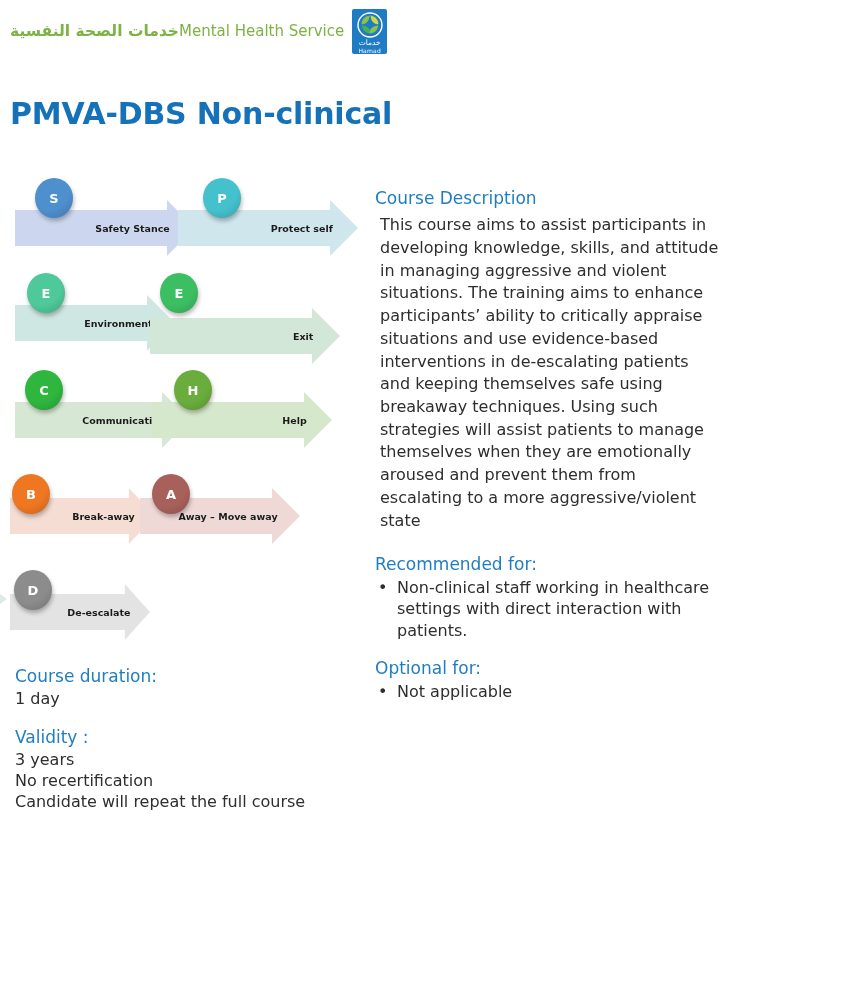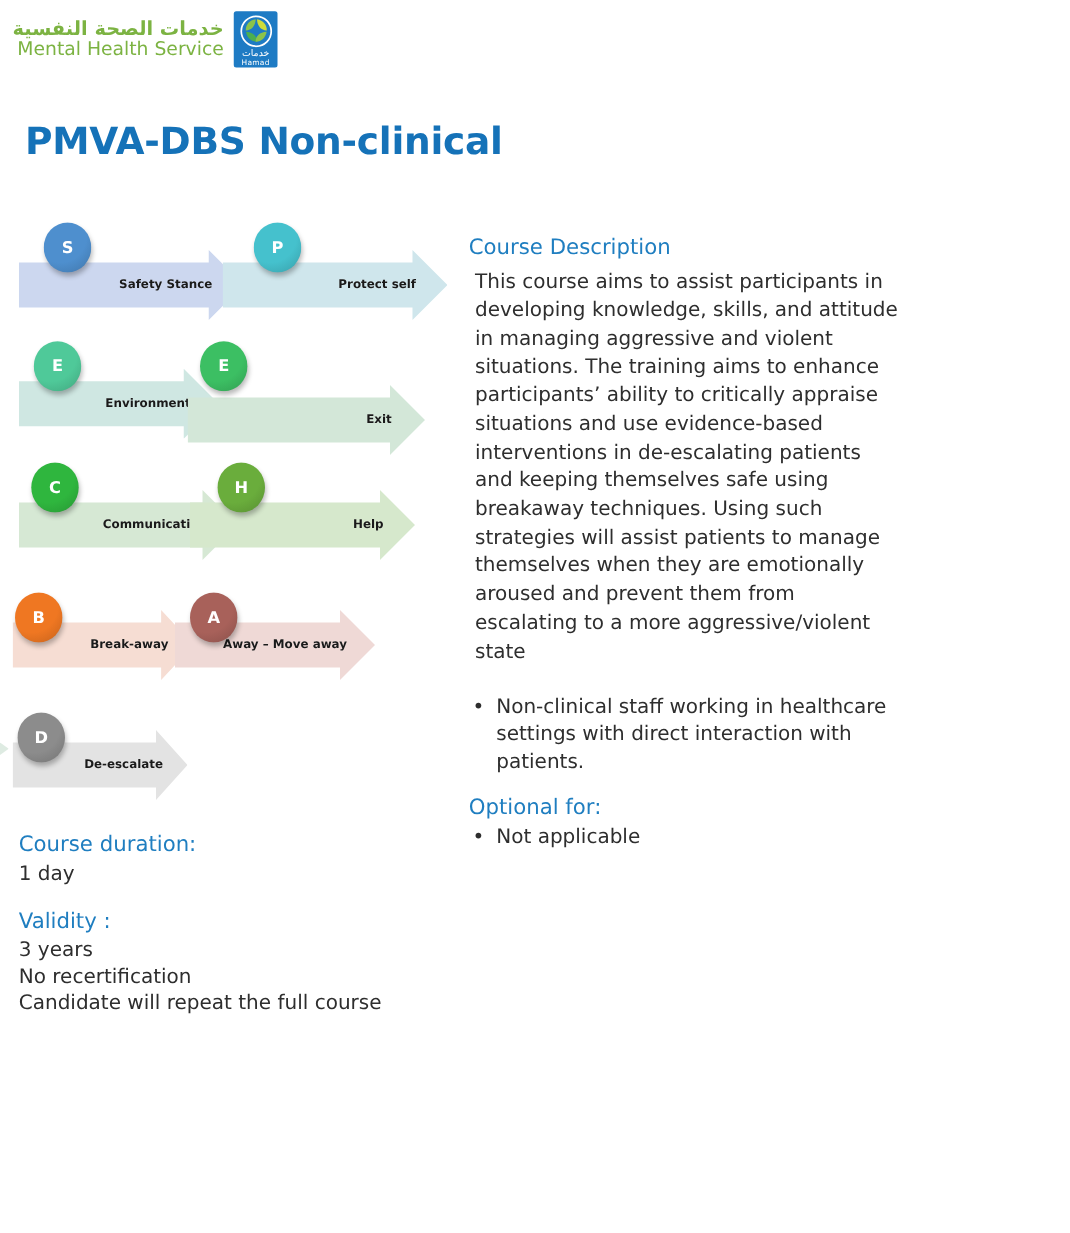--- a/index.html
+++ b/index.html
@@ -19,21 +19,21 @@
   #brand-header {
     position: absolute;
     left: 10px;
     top: 9px;
     display: flex;
     align-items: center;
     gap: 8px;
   }
   #brand-text {
     display: flex;
-    flex-direction: column;
+    flex-direction: row;
     align-items: flex-end;
     line-height: 1.06;
   }
   #brand-arabic {
     font-family: "DejaVu Sans", sans-serif;
     font-size: 15.5px;
     font-weight: 700;
     color: #7cb342;
     direction: rtl;
     letter-spacing: 0px;
@@ -77,21 +77,21 @@
     font-size: 6px;
     color: #ffffff;
     line-height: 1;
     margin-top: 1px;
     letter-spacing: .2px;
   }
 
   
   #page-title {
     position: absolute;
-    left: 20px;
+    left: 10px;
     top: 96px;
     font-family: "DejaVu Sans", sans-serif;
     font-size: 30px;
     font-weight: 700;
     color: #1572b8;
     letter-spacing: -0.2px;
     white-space: nowrap;
   }
 
   
@@ -283,20 +283,21 @@
     </div>
     <div class="chev-badge" style="left: 14px; top: 400px; background: radial-gradient(circle at 35% 28%, rgb(140, 140, 140) 0%, rgb(140, 140, 140) 55%, rgba(0, 0, 0, 0.18) 100%), rgb(140, 140, 140);">D</div>
   </div>
 
 <div id="course-info">
   <div class="section-heading">Course Description</div>
   <p class="body-text">This course aims to assist participants in developing knowledge, skills, and attitude in managing aggressive and violent situations. The training aims to enhance participants’ ability to critically appraise situations and use evidence-based interventions in de-escalating patients and keeping themselves safe using breakaway techniques. Using such strategies will assist patients to manage themselves when they are emotionally aroused and prevent them from escalating to a more aggressive/violent state</p>
 
   <div class="gap-block"></div>
 
+  <div class="section-heading">Recommended for:</div>
   <ul class="bullet-list" id="recommended-list">
       <li><span class="bullet-dot">•</span><span>Non-clinical staff working in healthcare settings with direct interaction with patients.</span></li>
     </ul>
 
   <div class="gap-block"></div>
 
   <div class="section-heading">Optional for:</div>
   <ul class="bullet-list" id="optional-list">
       <li><span class="bullet-dot">•</span><span>Not applicable</span></li>
     </ul>

